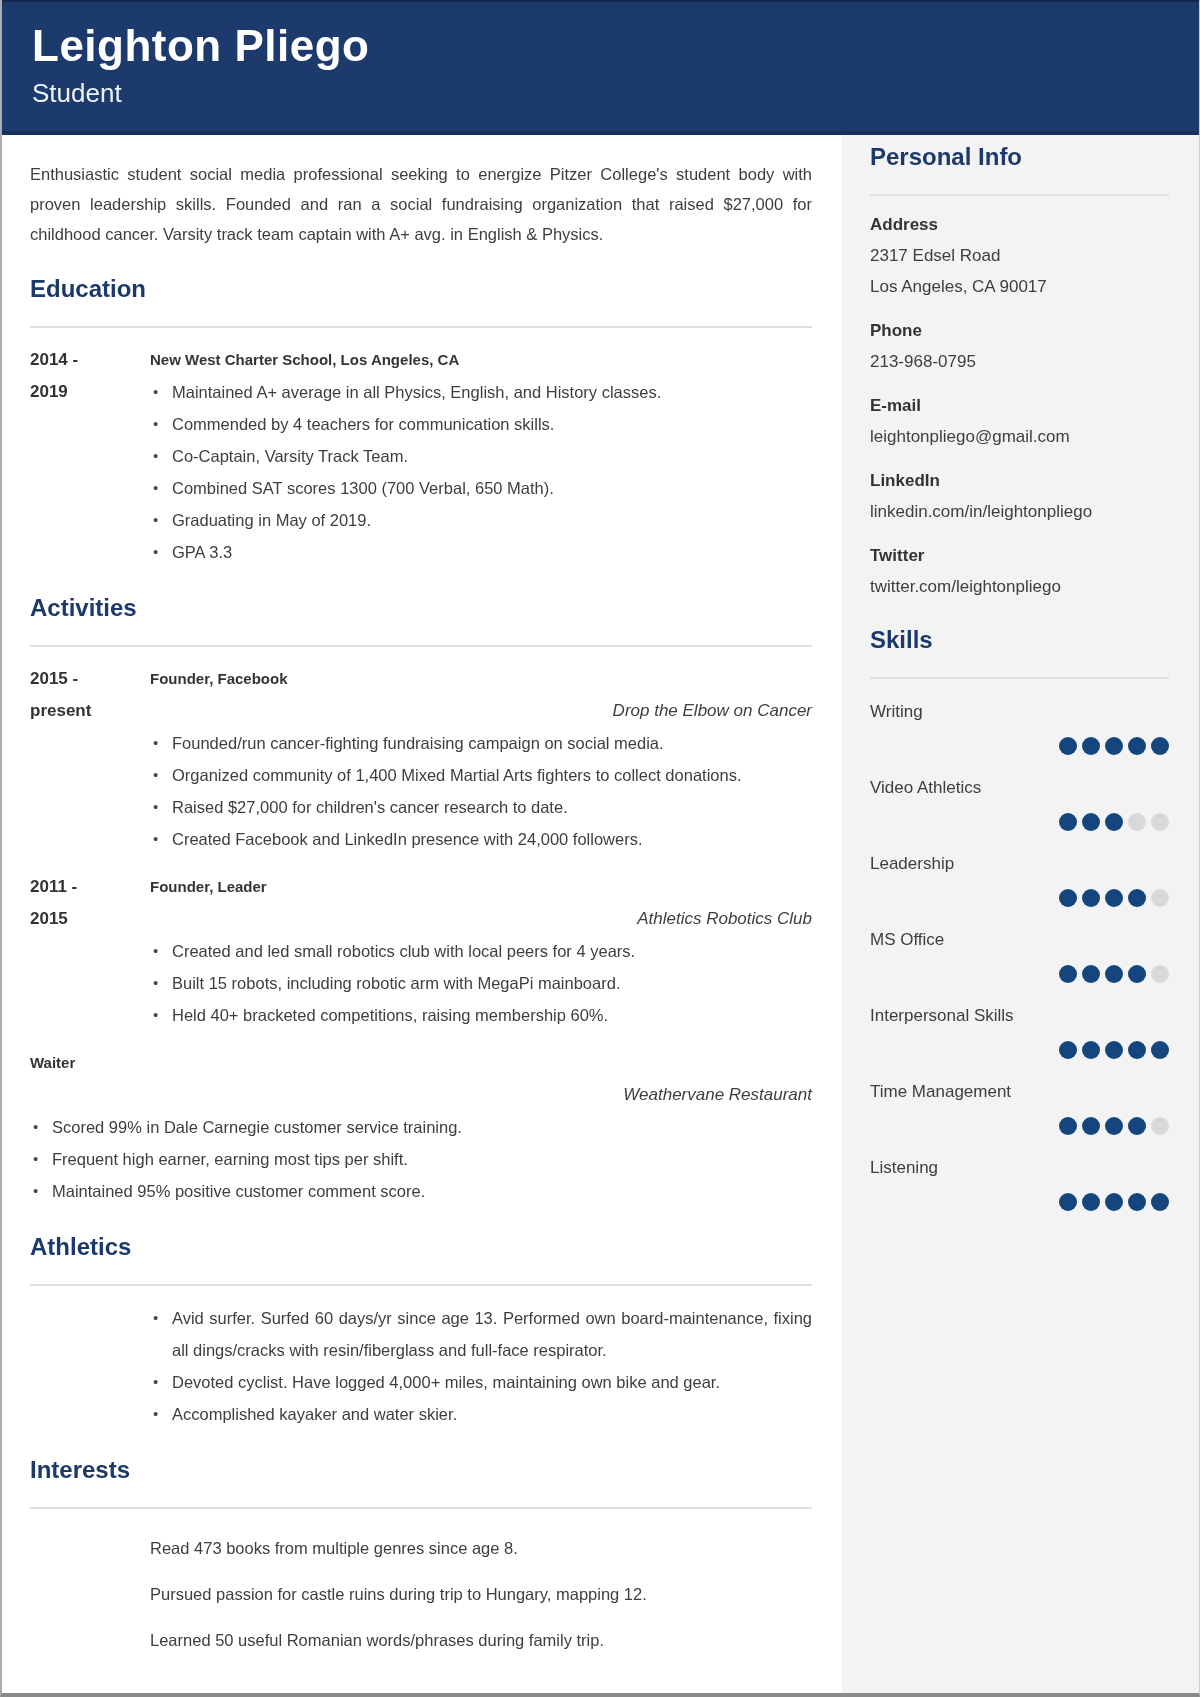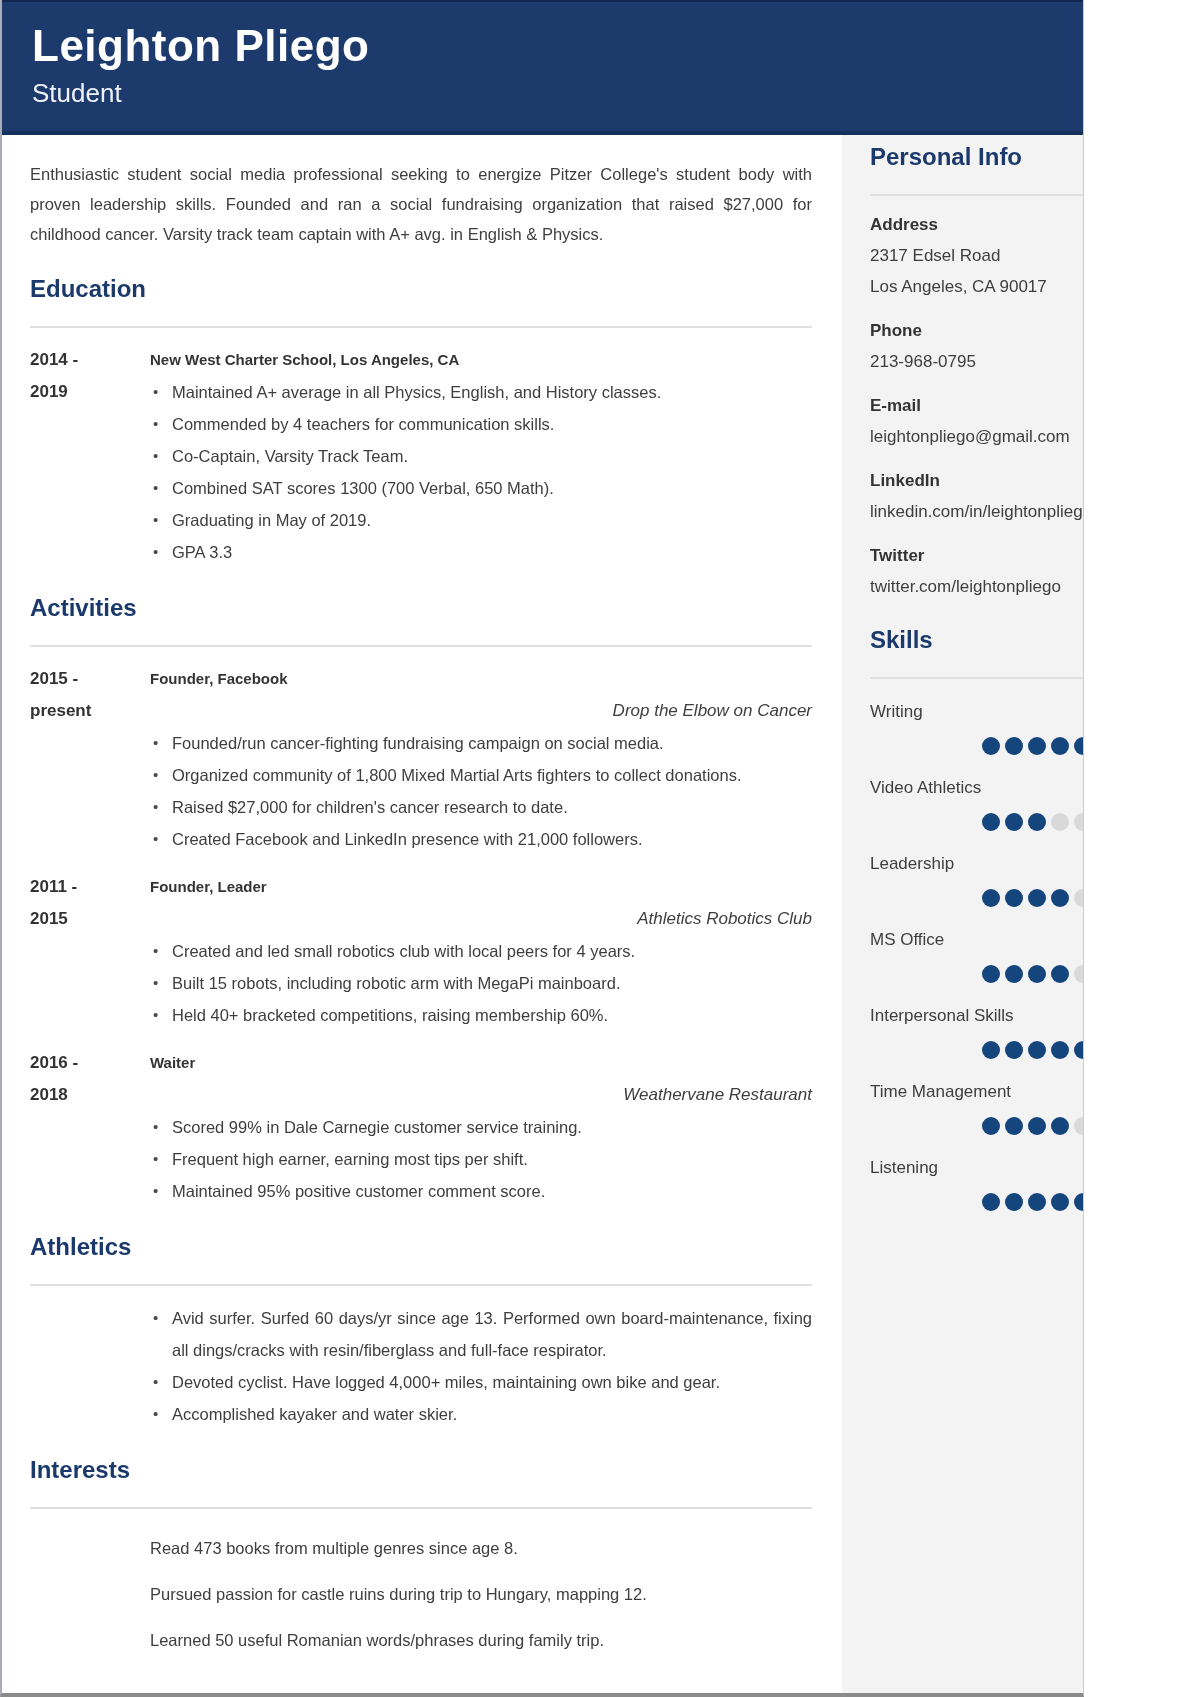--- a/index.html
+++ b/index.html
@@ -14,21 +14,21 @@
     --rule:#e0e0e0;
   }
   *{margin:0;padding:0;box-sizing:border-box;}
   html,body{background:#ffffff;}
   body{
     width:1200px;height:1697px;
     font-family:"Liberation Sans", sans-serif;
     color:var(--body-text);
   }
   .page{
-    width:1084px;height:1697px;overflow:hidden;background:#fff;
+    width:1200px;height:1697px;overflow:hidden;background:#fff;
     border-left:2px solid #a8adb5;
     border-right:1px solid #cccccc;
     border-bottom:4px solid #8a8a8a;
     display:flex;flex-direction:column;
   }
   
   .hdr{
     height:135px;flex:none;
     background:var(--header-bg);
     border-top:2px solid #122851;
@@ -153,29 +153,29 @@
               <h3 class="entry-title">Founder, Facebook</h3>
               <div class="entry-sub">Drop the Elbow on Cancer</div>
               <ul class="bullets">
 
               <li>
                   <span class="marker">•</span>
                   <span class="btxt">Founded/run cancer-fighting fundraising campaign on social media.</span>
                 </li>
                   <li>
                   <span class="marker">•</span>
-                  <span class="btxt">Organized community of 1,800 Mixed Martial Arts fighters to collect donations.</span>
+                  <span class="btxt">Organized community of 1,400 Mixed Martial Arts fighters to collect donations.</span>
                 </li>
                   <li>
                   <span class="marker">•</span>
                   <span class="btxt">Raised $27,000 for children's cancer research to date.</span>
                 </li>
                   <li>
                   <span class="marker">•</span>
-                  <span class="btxt">Created Facebook and LinkedIn presence with 21,000 followers.</span>
+                  <span class="btxt">Created Facebook and LinkedIn presence with 24,000 followers.</span>
                 </li>
                 </ul>
             </div>
           </div>
             <div class="entry">
             <div class="date">
               <div>2011 -</div>
               <div>2015</div>
             </div>
             <div class="content">
@@ -192,24 +192,20 @@
                   <span class="btxt">Built 15 robots, including robotic arm with MegaPi mainboard.</span>
                 </li>
                   <li>
                   <span class="marker">•</span>
                   <span class="btxt">Held 40+ bracketed competitions, raising membership 60%.</span>
                 </li>
                 </ul>
             </div>
           </div>
             <div class="entry">
-            <div class="date">
-              <div>2016 -</div>
-              <div>2018</div>
-            </div>
             <div class="content">
               <h3 class="entry-title">Waiter</h3>
               <div class="entry-sub">Weathervane Restaurant</div>
               <ul class="bullets">
 
               <li>
                   <span class="marker">•</span>
                   <span class="btxt">Scored 99% in Dale Carnegie customer service training.</span>
                 </li>
                   <li>

